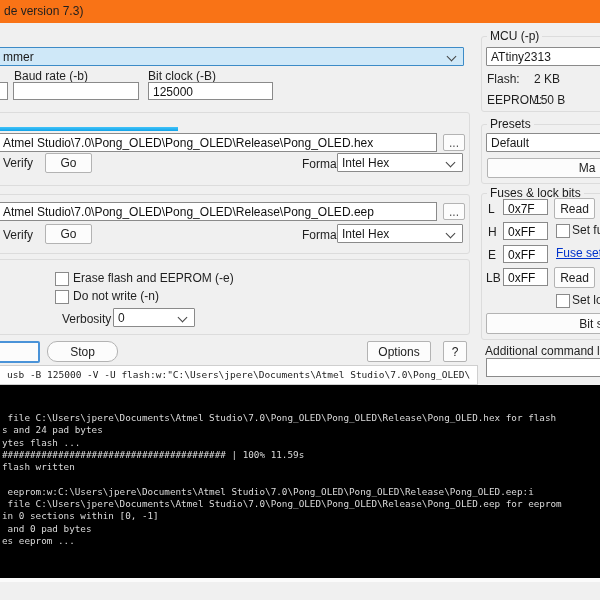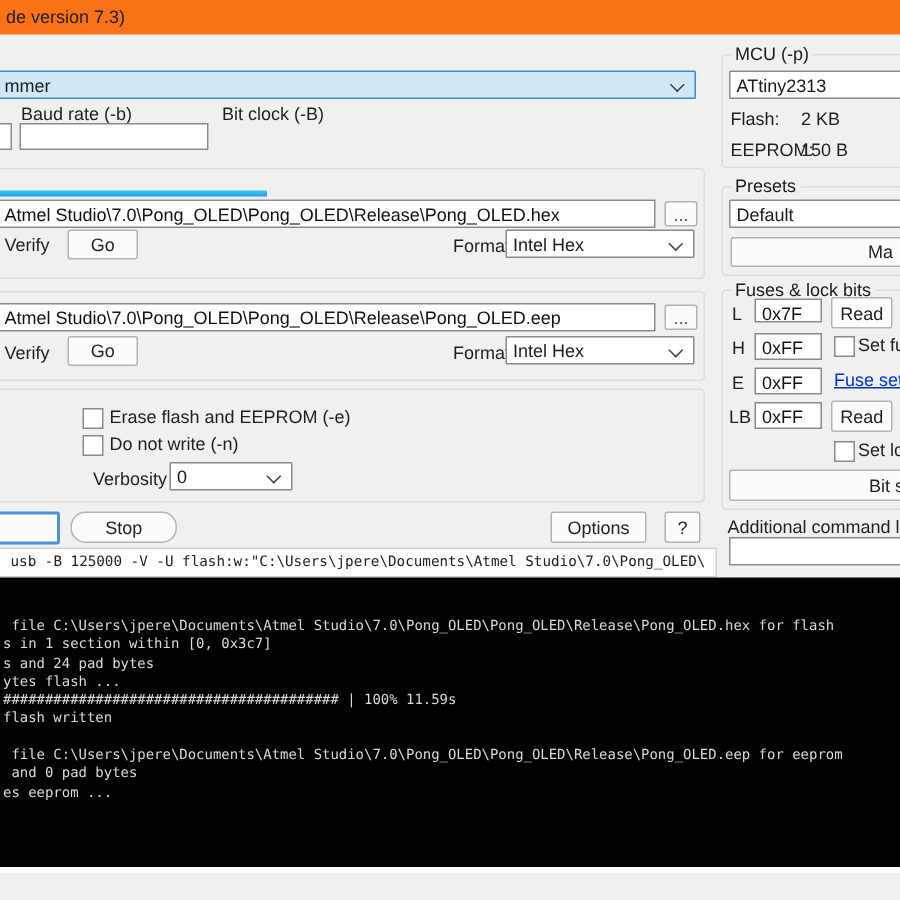--- a/index.html
+++ b/index.html
@@ -37,20 +37,21 @@
   <div class="abs combo combo-focus" style="left:-40px;top:47px;width:504px;height:19px;">
     <span class="abs" style="left:42px;top:2px;">mmer</span>
     <span class="chev"></span>
   </div>
 
   <div class="abs tb" style="left:-60px;top:82px;width:68px;height:18px;"></div>
 
   <div class="abs lbl" style="left:14px;top:69px;">Baud rate (-b)</div>
   <div class="abs tb" style="left:13px;top:82px;width:126px;height:18px;"></div>
   <div class="abs lbl" style="left:148px;top:69px;">Bit clock (-B)</div>
+  <div class="abs tb" style="left:148px;top:82px;width:125px;height:18px;">125000</div>
 
   <div class="abs grp" style="left:-200px;top:112px;width:670px;height:74px;"></div>
   <div class="abs progress" style="left:-24px;top:127px;width:202px;height:4px;"></div>
   <div class="abs tb" style="left:-200px;top:133px;width:637px;height:19px;padding-left:202px;">Atmel Studio\7.0\Pong_OLED\Pong_OLED\Release\Pong_OLED.hex</div>
   <div class="abs btn" style="left:443px;top:134px;width:22px;height:17px;color:#555;">...</div>
   <div class="abs lbl" style="left:3px;top:156px;">Verify</div>
   <div class="abs btn" style="left:45px;top:153px;width:47px;height:20px;">Go</div>
   <div class="abs lbl" style="left:302px;top:157px;">Format</div>
   <div class="abs combo" style="left:337px;top:153px;width:126px;height:19px;">
     <span>Intel Hex</span>
@@ -124,27 +125,28 @@
   <div class="abs btn" style="left:554px;top:267px;width:41px;height:21px;">Read</div>
   <span class="cbx" style="left:556px;top:294px;"></span>
   <div class="abs lbl" style="left:572px;top:293px;">Set loc</div>
   <div class="abs btn" style="left:486px;top:313px;width:210px;height:21px;">Bit s</div>
 
   <div class="abs lbl" style="left:485px;top:344px;">Additional command line ar</div>
   <div class="abs tb" style="left:486px;top:358px;width:132px;height:19px;"></div>
 
   <div class="abs" id="console" style="left:0;top:385px;width:600px;height:193px;padding:27px 0 0 2px;">
     <div class="cline"> file C:\Users\jpere\Documents\Atmel Studio\7.0\Pong_OLED\Pong_OLED\Release\Pong_OLED.hex for flash</div>
-    <div class="cline">s in 1 section within [0, 0x3c7]</div>
     <div class="cline">s and 24 pad bytes</div>
     <div class="cline">ytes flash ...</div>
     <div class="cline">######################################## | 100% 11.59s</div>
     <div class="cline">flash written</div>
     <div class="cline"></div>
+    <div class="cline"> eeprom:w:C:\Users\jpere\Documents\Atmel Studio\7.0\Pong_OLED\Pong_OLED\Release\Pong_OLED.eep:i</div>
     <div class="cline"> file C:\Users\jpere\Documents\Atmel Studio\7.0\Pong_OLED\Pong_OLED\Release\Pong_OLED.eep for eeprom</div>
+    <div class="cline">in 0 sections within [0, -1]</div>
     <div class="cline"> and 0 pad bytes</div>
     <div class="cline">es eeprom ...</div>
   </div>
 
   <div class="abs" style="left:0;top:578px;width:600px;height:4px;background:#fbfbfb;"></div>
   <div class="abs" style="left:0;top:582px;width:600px;height:18px;background:#f0f0f0;"></div>
 
 </div>
 
 </body></html>

